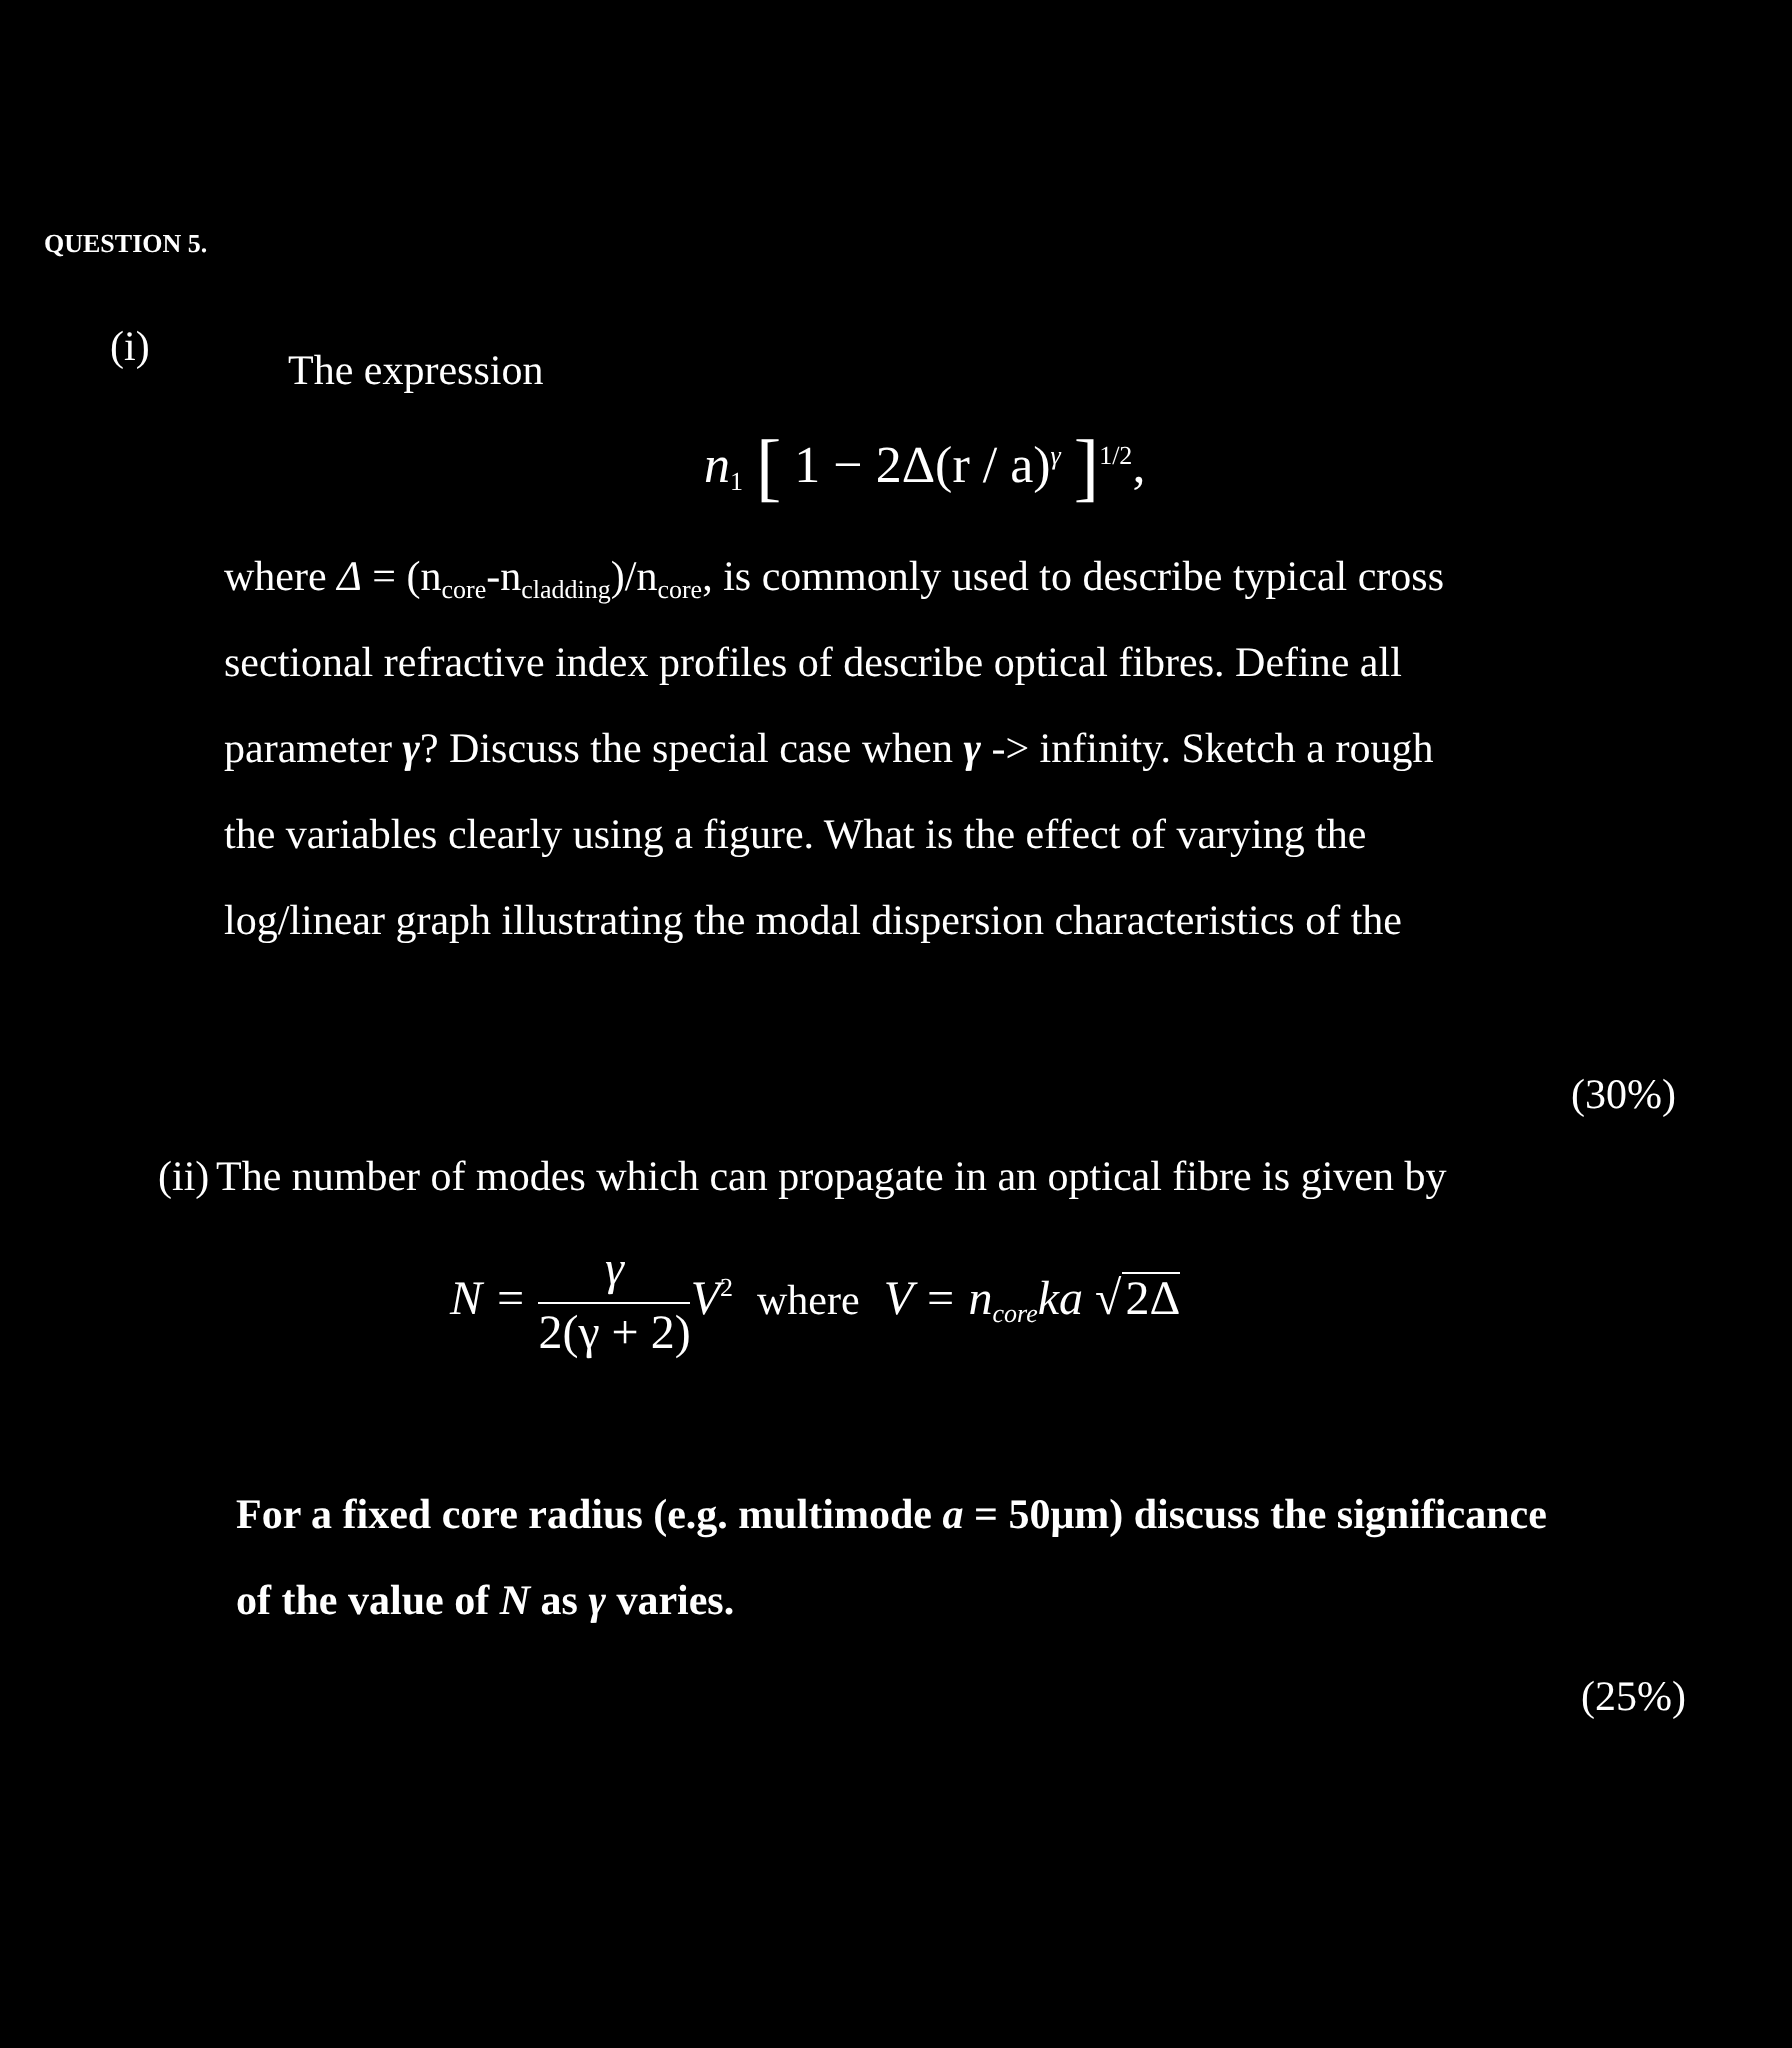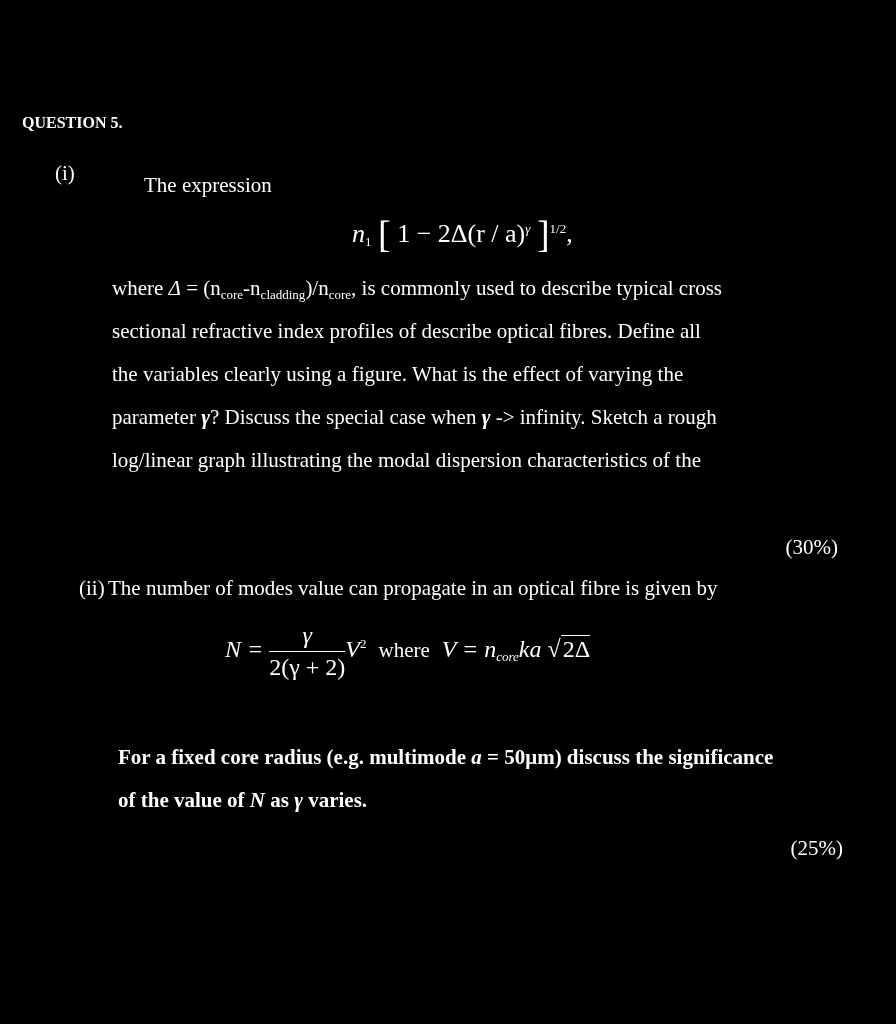--- a/index.html
+++ b/index.html
@@ -2,21 +2,21 @@
 <html><head>
 <meta charset="utf-8">
 <style>
   html, body { margin: 0; padding: 0; }
   body {
     width: 896px; height: 1024px; background: #000; color: #fff;
     font-family: "Liberation Serif", "DejaVu Serif", serif;
     position: relative; overflow: hidden;
   }
   .abs { position: absolute; white-space: nowrap; }
-  .title { left: 22px; top: 114px; font-size: 16px; font-weight: bold; }
+  .title { left: 22px; top: 114px; font-size: 13px; font-weight: bold; }
   .lbl { font-size: 21px; }
   .para { font-size: 21px; line-height: 43px; }
   .i { font-style: italic; }
   .b { font-weight: bold; }
   sub { font-size: 13px; vertical-align: -4px; line-height: 0; }
   sup { font-size: 13px; vertical-align: 9px; line-height: 0; }
   .eq1 { left: 352px; top: 212px; font-size: 26px; }
   .br { font-size: 38px; font-weight: 200; vertical-align: -5px; }
   .justify { text-align: justify; text-align-last: left; white-space: normal; }
   .frac { display: inline-block; vertical-align: middle; text-align: center; }
@@ -37,31 +37,31 @@
   <span class="br">[</span>
   <span>1 − 2Δ(r / a)</span><sup class="i">γ</sup>
   <span class="br">]</span><sup>1/2</sup><span>,</span>
 </div>
 
 <div class="abs para" style="left:112px; top:267px; width:727px;">
   <div class="justify">
     <span>where </span><span class="i">Δ</span><span> = (n</span><sub>core</sub><span>-n</span><sub>cladding</sub><span>)/n</span><sub>core</sub><span>, is commonly used to describe typical cross</span>
   </div>
   <div class="justify">sectional refractive index profiles of describe optical fibres.  Define all</div>
-  <div class="justify">the variables clearly using a figure.  What is the effect of varying the</div>
   <div class="justify">
     <span>parameter </span><span class="i b">γ</span><span>?  Discuss the special case when </span><span class="i b">γ</span><span> -&gt; infinity.  Sketch a rough</span>
   </div>
+  <div class="justify">the variables clearly using a figure.  What is the effect of varying the</div>
   <div class="justify">log/linear graph illustrating the modal dispersion characteristics of the</div>
 </div>
 
 <div class="abs lbl" style="right:58px; top:535px;">(30%)</div>
 
 <div class="abs lbl" style="left:55px; top:576px;margin-left:24px;">(ii)</div>
-<div class="abs lbl" style="left:108px; top:576px;">The number of modes value can propagate in an optical fibre is given by</div>
+<div class="abs lbl" style="left:108px; top:576px;">The number of modes which can propagate in an optical fibre is given by</div>
 
 <div class="abs" style="left:225px; top:622px; font-size:24px;">
   <span class="i">N =</span>
   <span class="frac">
     <span class="num i">γ</span>
     <span class="den">2(γ + 2)</span>
   </span><span class="i">V</span><sup>2</sup>
   &nbsp;<span style="font-size:21px;">where</span>&nbsp;
   <span class="i">V = n</span><sub class="i">core</sub><span class="i">ka</span>
   <span>√</span><span class="sqrt">2Δ</span>

